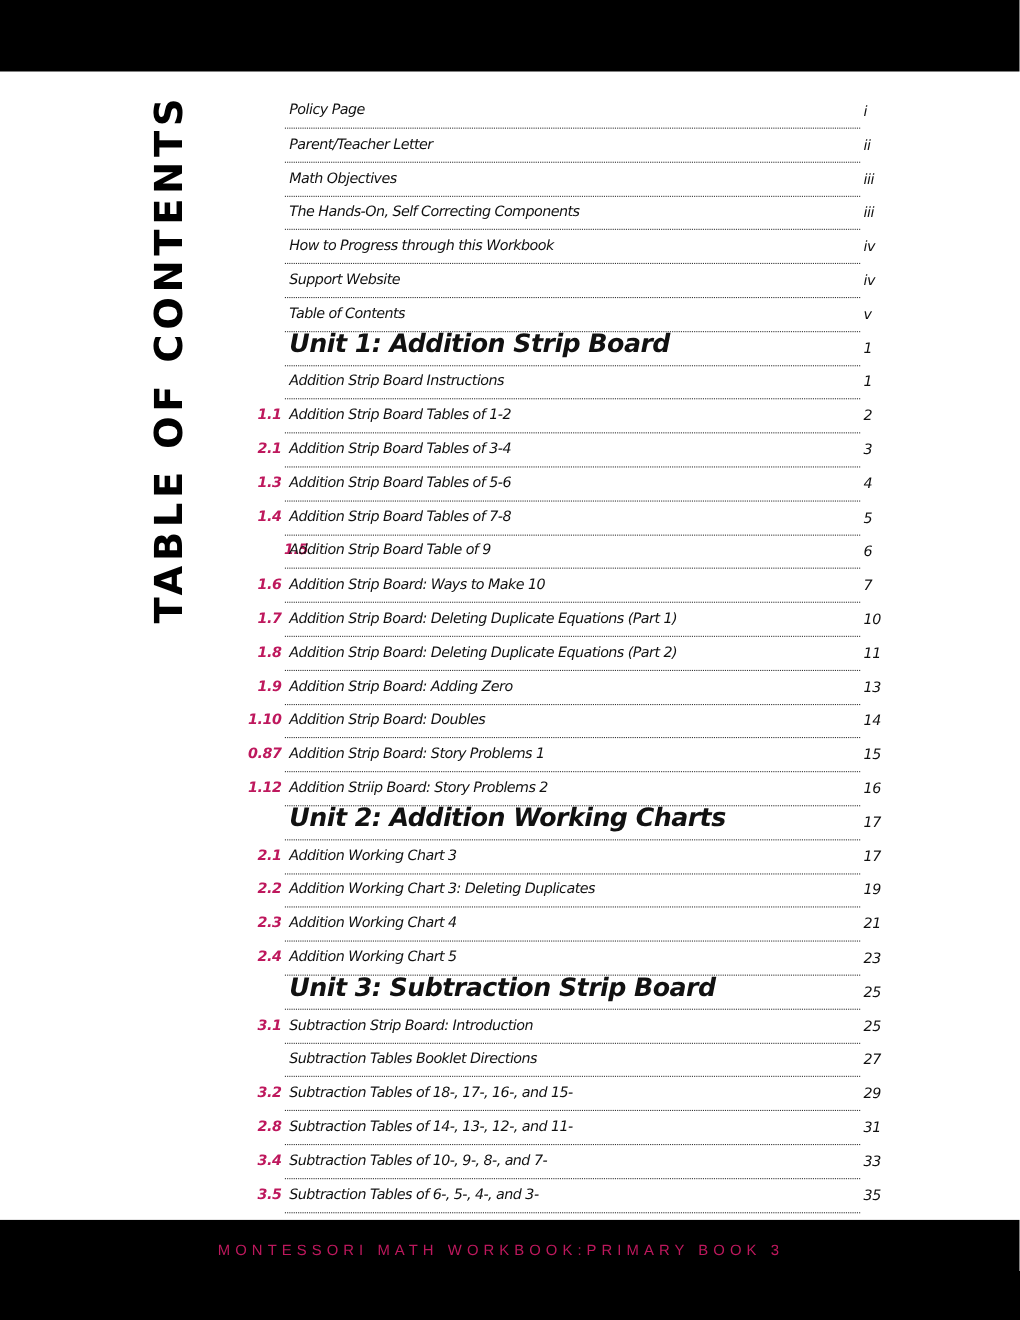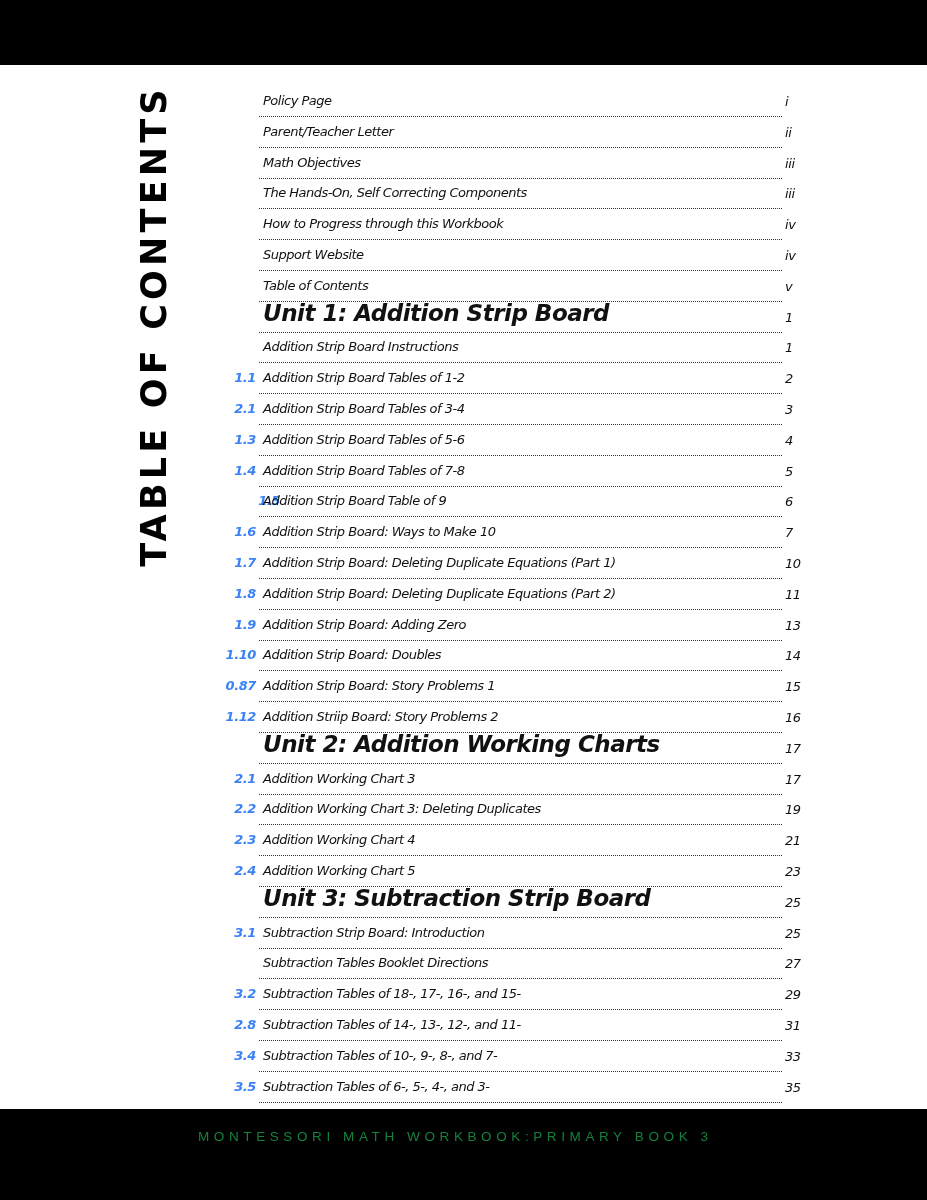--- a/index.html
+++ b/index.html
@@ -25,21 +25,21 @@
       position: absolute;
       left: 0; top: 1109px;
       width: 927px;
       height: 91px;
       background: #000000;
     }
     .footer-text {
       position: absolute;
       left: 198px;
       top: 1129px;
-      color: #15803d;
+      color: #be185d;
       font-family: "Liberation Sans", sans-serif;
       font-size: 13.5px;
       letter-spacing: 4.6px;
       white-space: nowrap;
     }
     .side-title {
       position: absolute;
       left: 154px;
       top: 326px;
       transform: translate(-50%, -50%) rotate(-90deg);
@@ -64,21 +64,21 @@
       margin-left: 33px;
     }
     .toc-num {
       position: absolute;
       right: 704px;
       bottom: 9px;
       font-family: "DejaVu Sans", sans-serif;
       font-weight: bold;
       font-style: italic;
       font-size: 13px;
-      color: #3b82f6;
+      color: #be185d;
       white-space: nowrap;
       letter-spacing: -0.4px;
     }
     .toc-label {
       position: absolute;
       left: 230px;
       bottom: 9px;
       font-family: "DejaVu Sans", sans-serif;
       font-style: italic;
       font-size: 13px;

